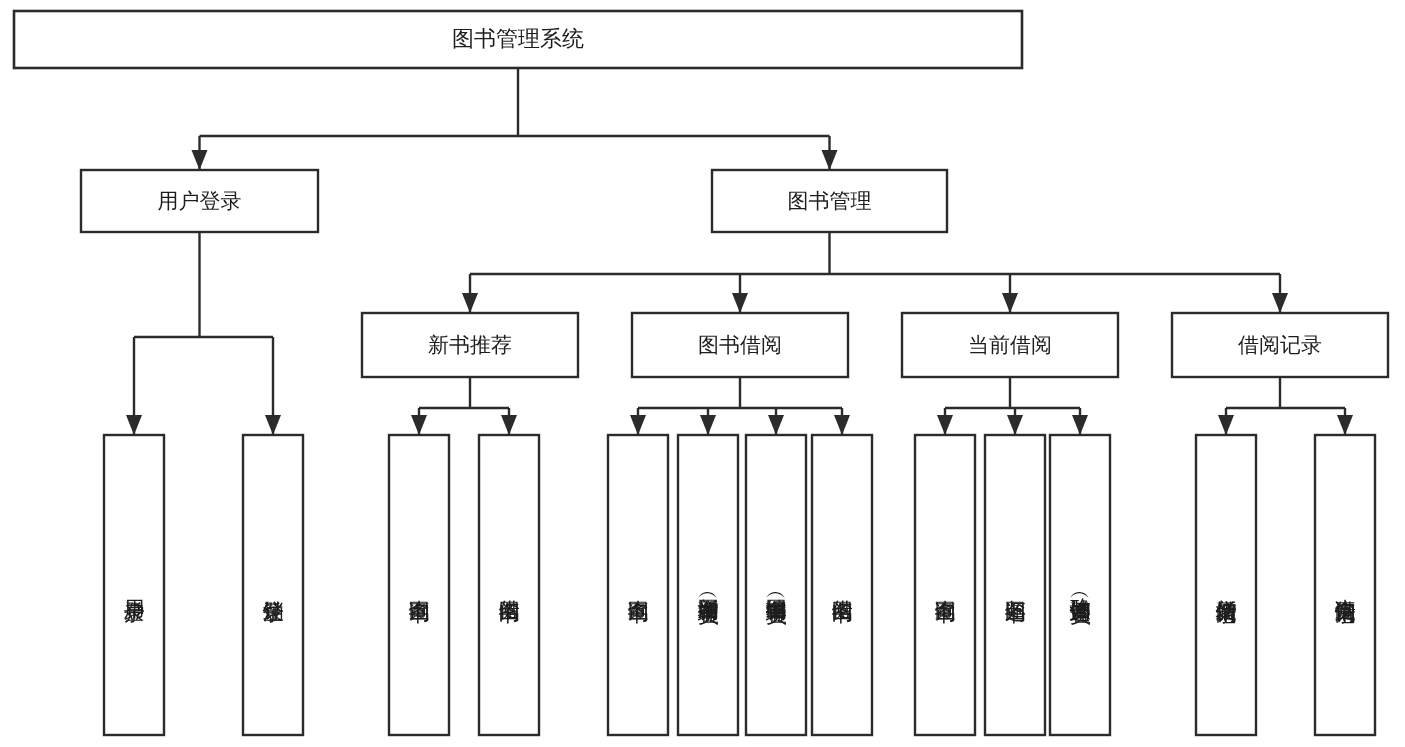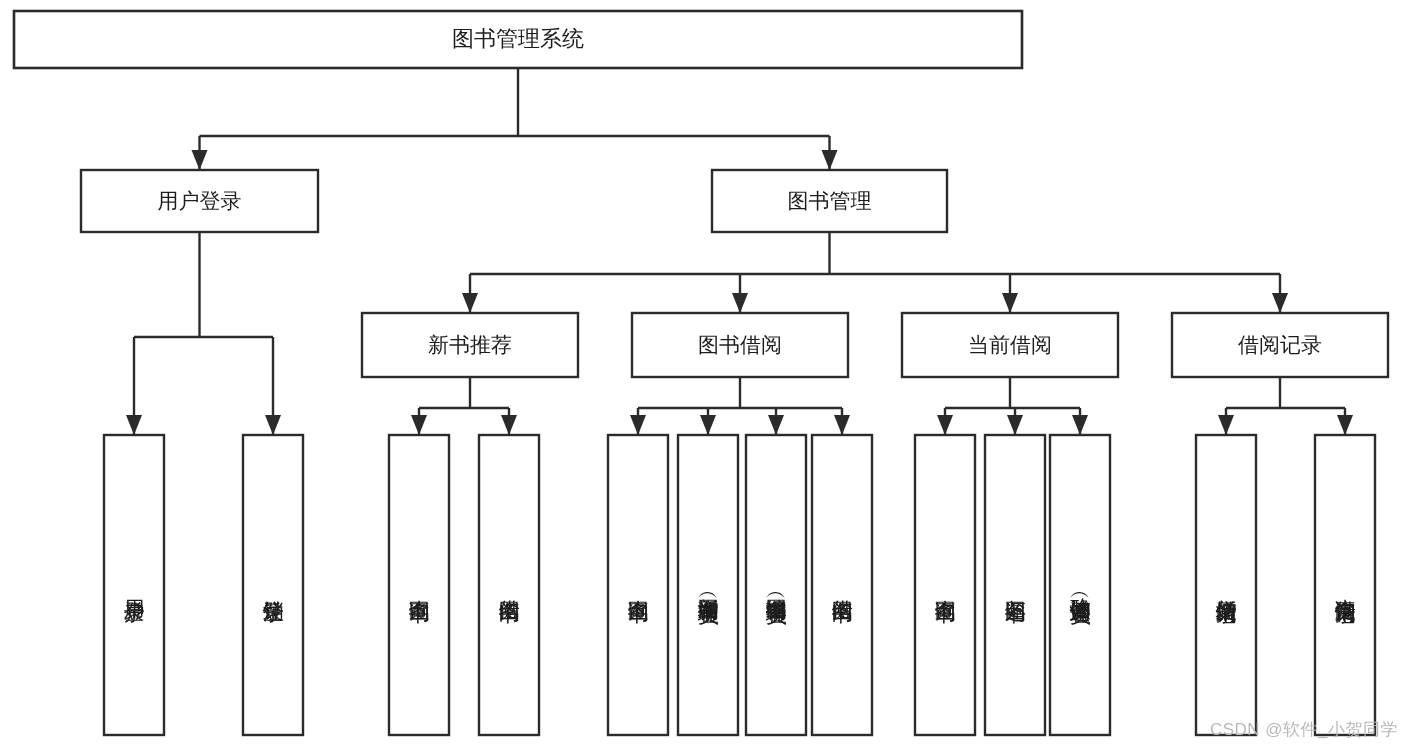--- a/index.html
+++ b/index.html
@@ -249,14 +249,13 @@
       <div class="leaf-label-wrap" style="left: 1050px; top: 435px; width: 60px; height: 300px;">
         <span class="leaf-label">确认归还（管理员）</span>
       </div>
       <div class="leaf-label-wrap" style="left: 1196px; top: 435px; width: 60px; height: 300px;">
         <span class="leaf-label">新增借阅记录</span>
       </div>
       <div class="leaf-label-wrap" style="left: 1315px; top: 435px; width: 60px; height: 300px;">
         <span class="leaf-label">查询借阅记录</span>
       </div>
     </div>
-  <div class="watermark">CSDN @软件_小贺同学</div>
 </div>
 
 </body></html>

